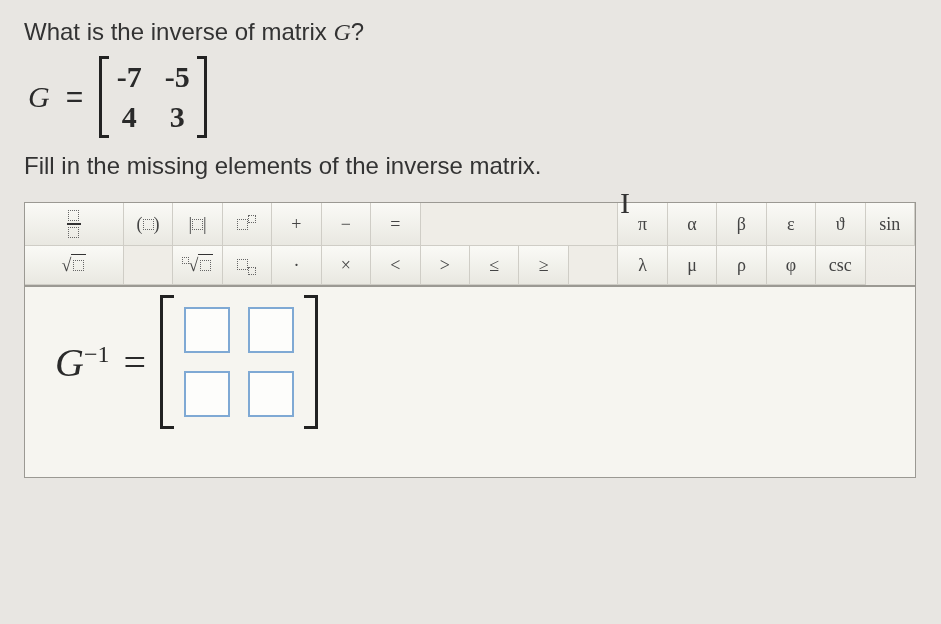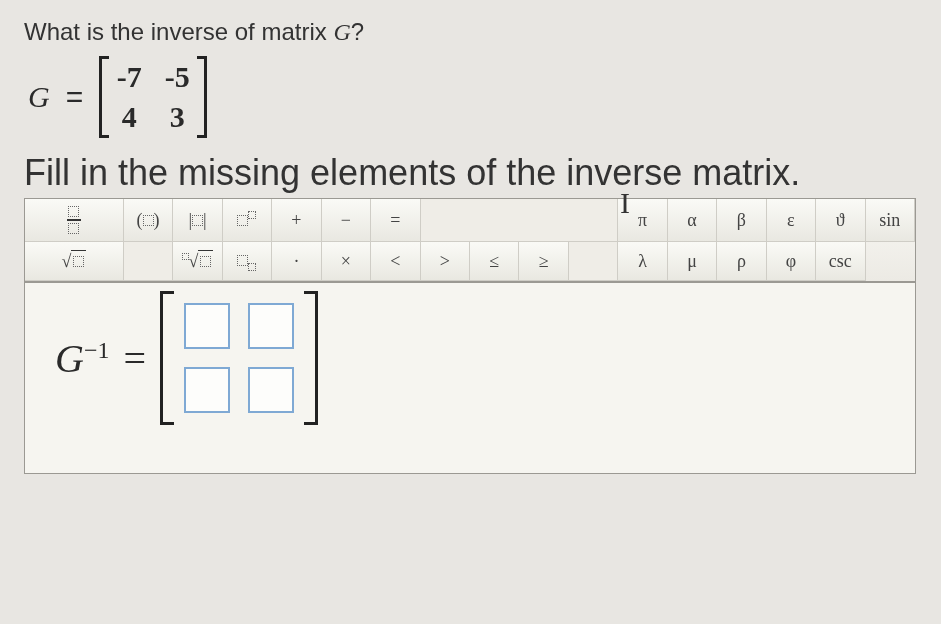--- a/index.html
+++ b/index.html
@@ -41,23 +41,23 @@
       display: grid;
       grid-template-columns: auto auto;
       column-gap: 20px;
       row-gap: 6px;
       padding: 4px 6px;
       font-family: Georgia, serif;
       font-weight: bold;
     }
     .matrix-cells span { text-align: center; min-width: 28px; }
     .instruction {
-      font-size: 36px;
+      font-size: 24px;
       color: #333;
-      margin-bottom: 4px;
+      margin-bottom: 22px;
     }
     .editor-box {
       border: 1px solid #9b9993;
       background: #f6f5f0;
       width: 892px;
     }
     .toolbar {
       display: grid;
       grid-template-columns: repeat(18, 1fr);
       background: linear-gradient(#f9f8f4, #eceae4);

